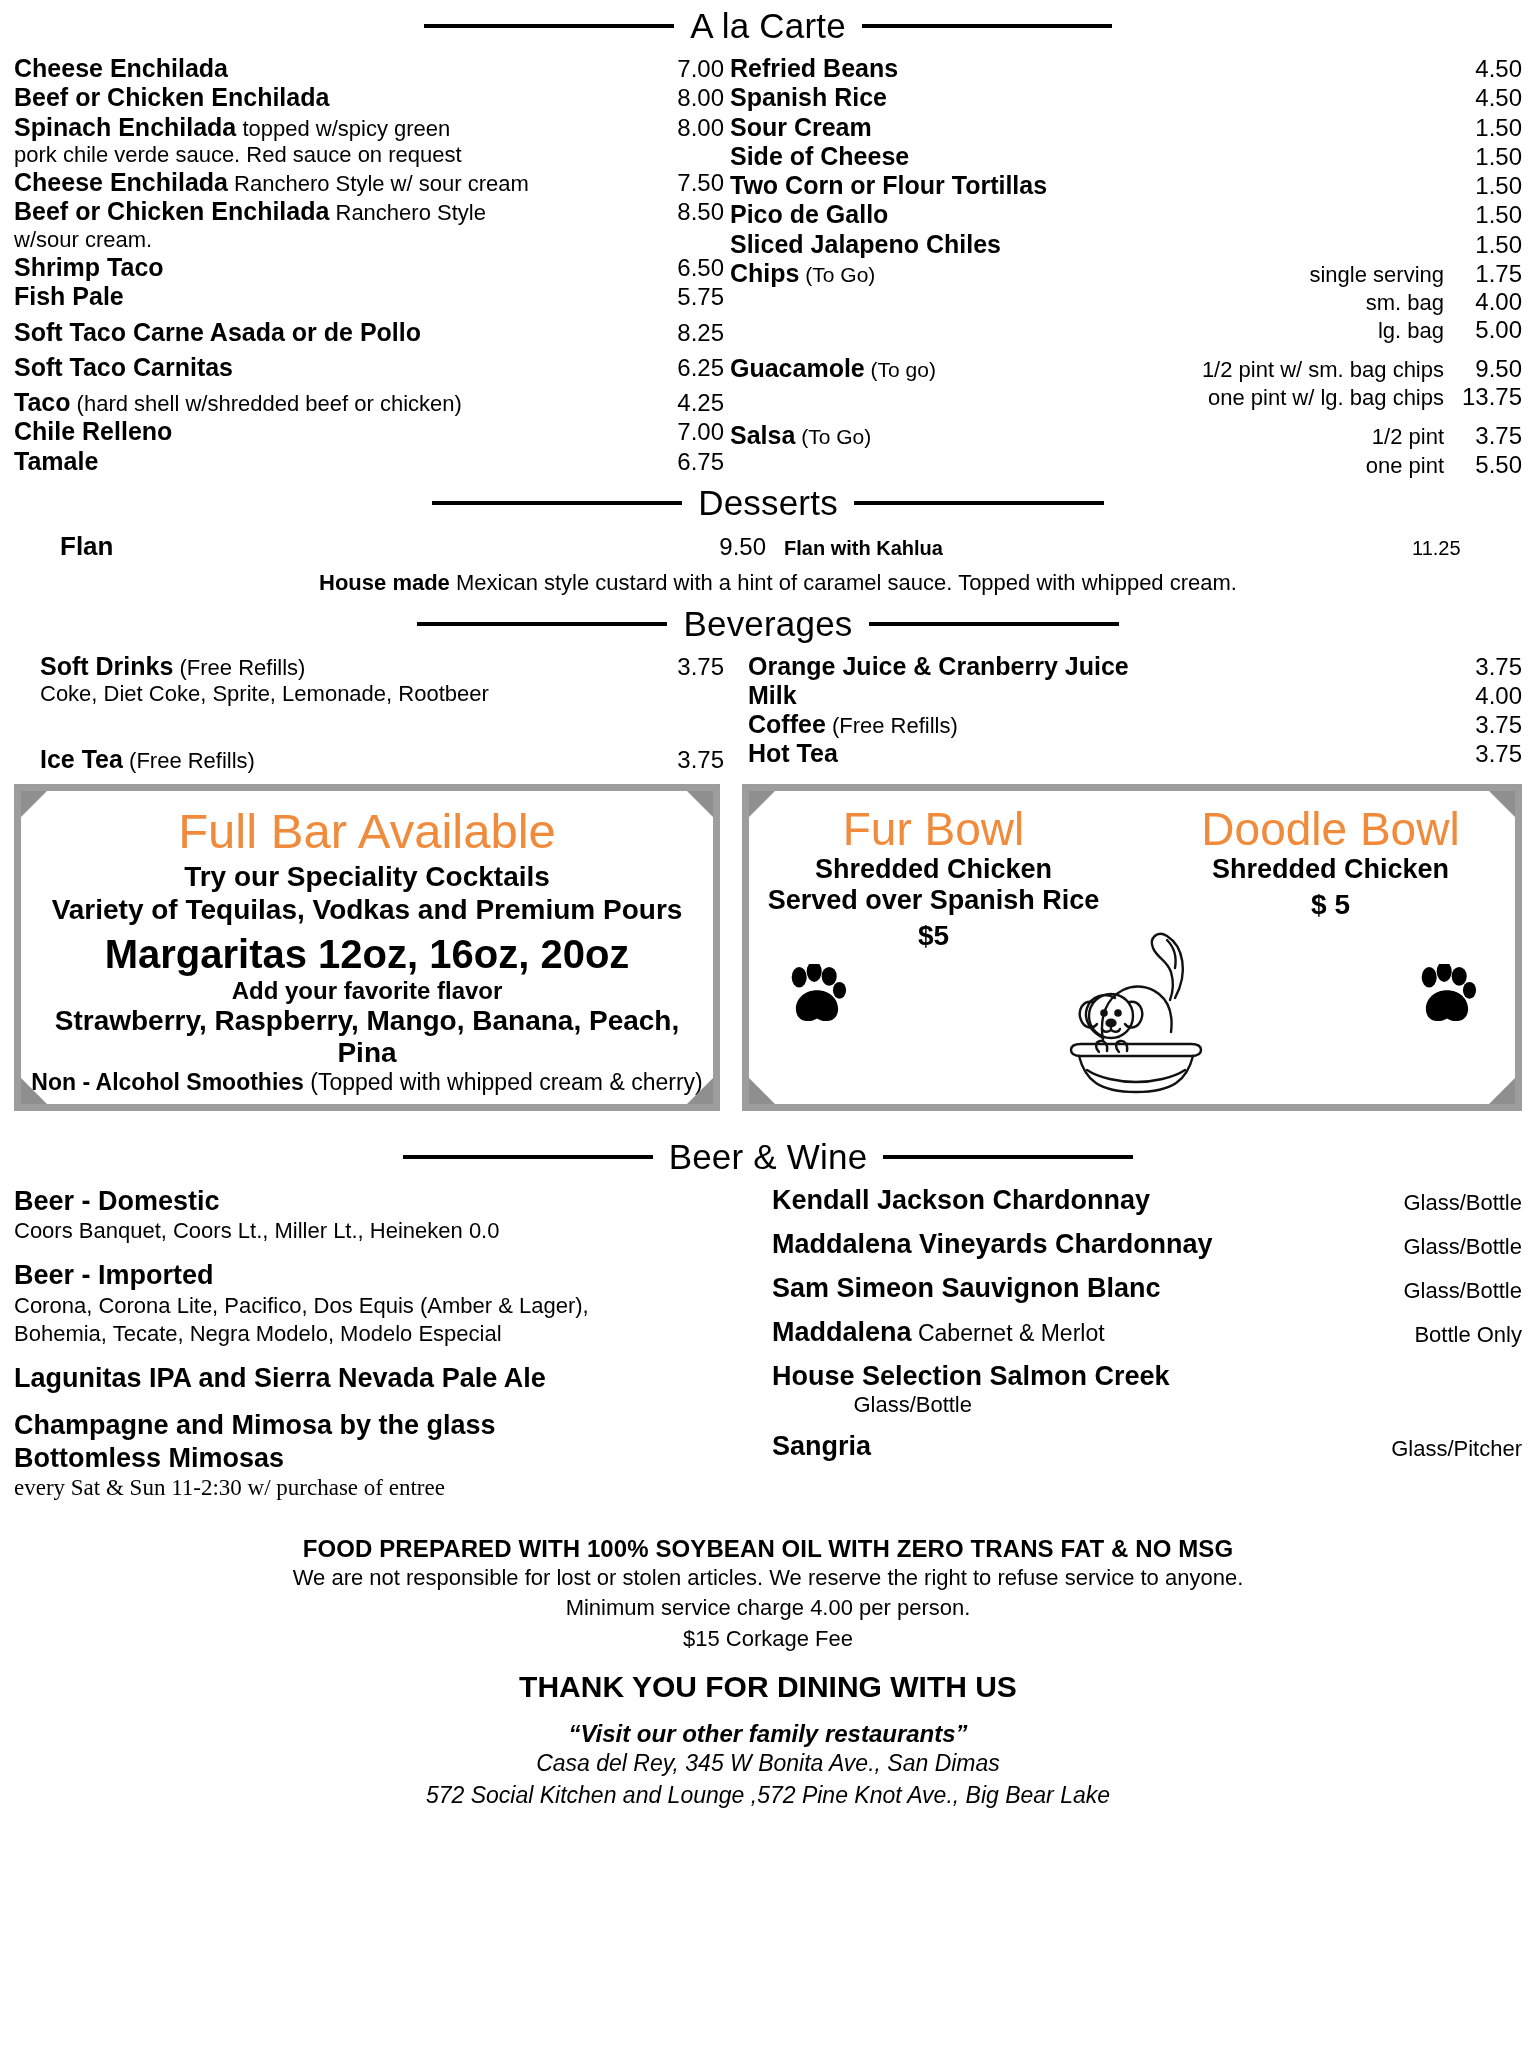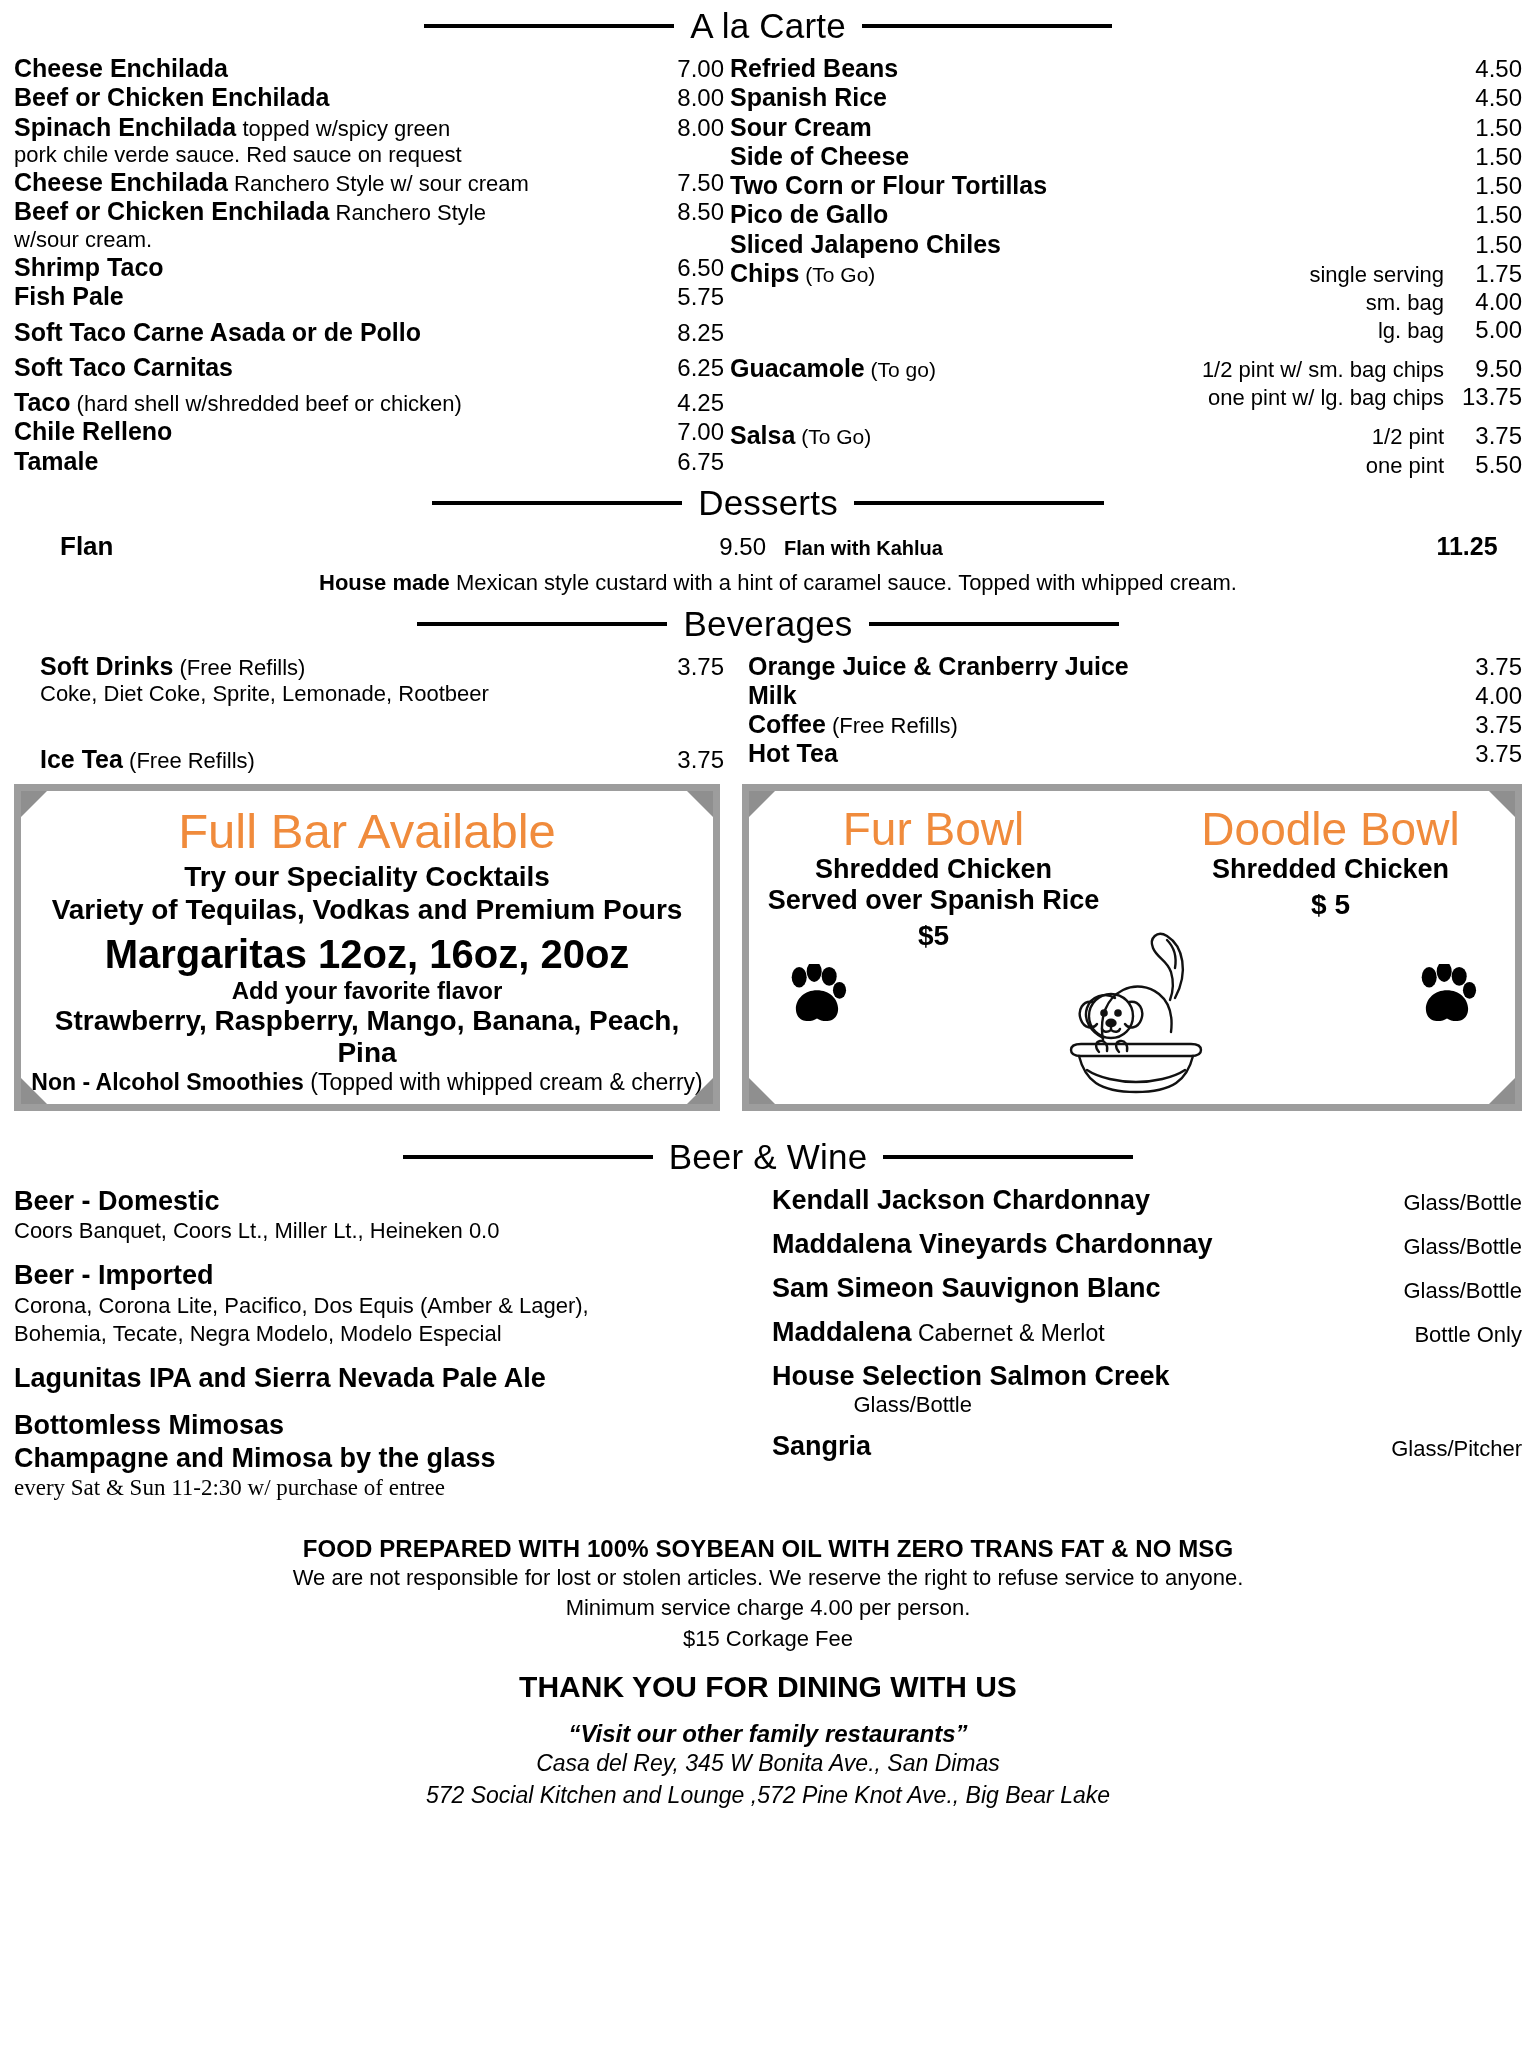--- a/index.html
+++ b/index.html
@@ -44,21 +44,21 @@
 
   .gap6 { height: 6px; }
   .gap10 { height: 10px; }
   .gap14 { height: 14px; }
 
   
   .dessert-row { display:flex; align-items:baseline; }
   .dessert-row .l-name { width: 660px; padding-left: 46px; font-size: 26px; font-weight: bold; }
   .dessert-row .l-price { width: 92px; text-align:right; font-size: 24px; }
   .dessert-row .r-name { padding-left: 18px; font-size: 20px; font-weight: bold; flex: 1 1 auto;}
-  .dessert-row .r-price { width: 110px; text-align: center; font-size: 25px; font-weight: bold; }
+  .dessert-row .r-price { width: 110px; text-align: left; font-size: 20px; }
   .dessert-note { text-align:center; font-size: 22px; margin-top: 8px; padding-left:20px;}
   .dessert-note b { font-weight: bold; }
 
   
   .bev-l-row { display:flex; align-items:baseline; }
   .bev-l-row .nm { flex:1 1 auto; padding-left: 26px; font-size: 25px; font-weight:bold; }
   .bev-l-row .nm .desc { font-weight: normal; font-size: 22px; }
   .bev-l-row .pr { width: 92px; text-align:right; font-size: 24px; }
   .bev-sub { padding-left: 26px; font-size: 22px; }
   .bev-r-row { display:flex; align-items:baseline; }
@@ -432,22 +432,22 @@
     <div class="bw-l">
       <div class="bw-h">Beer - Domestic</div>
       <div class="bw-s">Coors Banquet, Coors Lt., Miller Lt., Heineken 0.0</div>
       <div class="gap14"></div>
       <div class="bw-h">Beer - Imported</div>
       <div class="bw-s">Corona, Corona Lite, Pacifico, Dos Equis (Amber &amp; Lager),</div>
       <div class="bw-s">Bohemia, Tecate, Negra Modelo, Modelo Especial</div>
       <div class="gap14"></div>
       <div class="bw-b">Lagunitas IPA and Sierra Nevada Pale Ale</div>
       <div class="gap14"></div>
+      <div class="bw-b">Champagne and Mimosa by the glass</div>
       <div class="bw-b">Bottomless Mimosas</div>
-      <div class="bw-b">Champagne and Mimosa by the glass</div>
       <div class="bw-script">every Sat &amp; Sun 11-2:30 w/ purchase of entree</div>
     </div>
 
     <div class="bw-r wine-stack" id="wine-list">
         <div class="wine-row">
           <div class="nm">Kendall Jackson Chardonnay</div>
           <div class="gl">Glass/Bottle</div>
         </div>
         <div class="wine-row">
           <div class="nm">Maddalena Vineyards Chardonnay</div>

